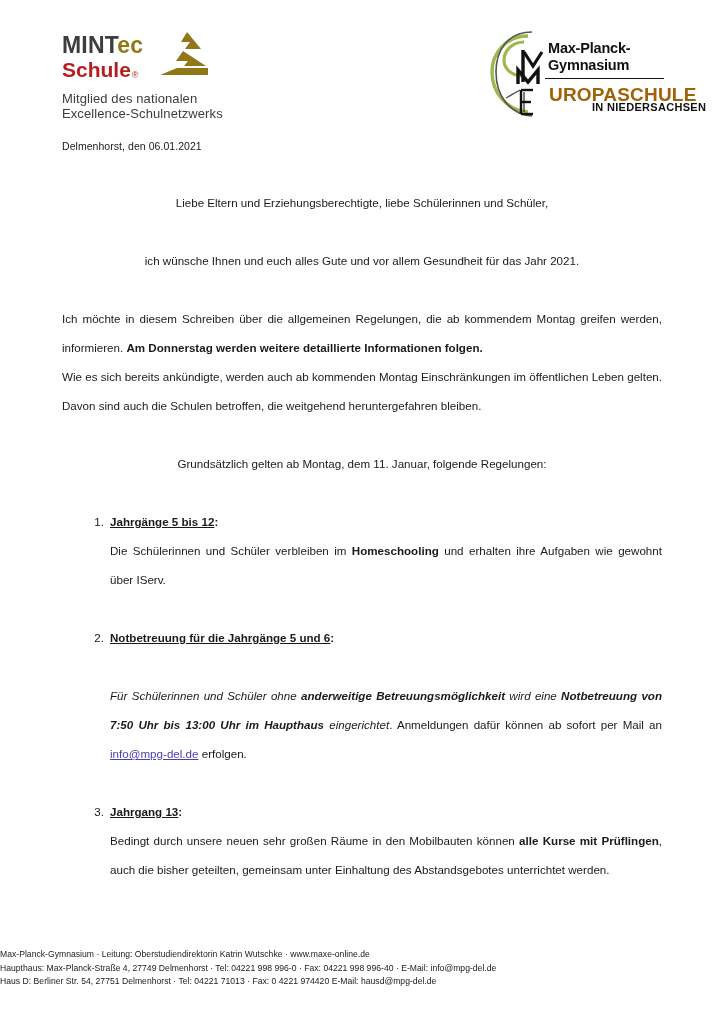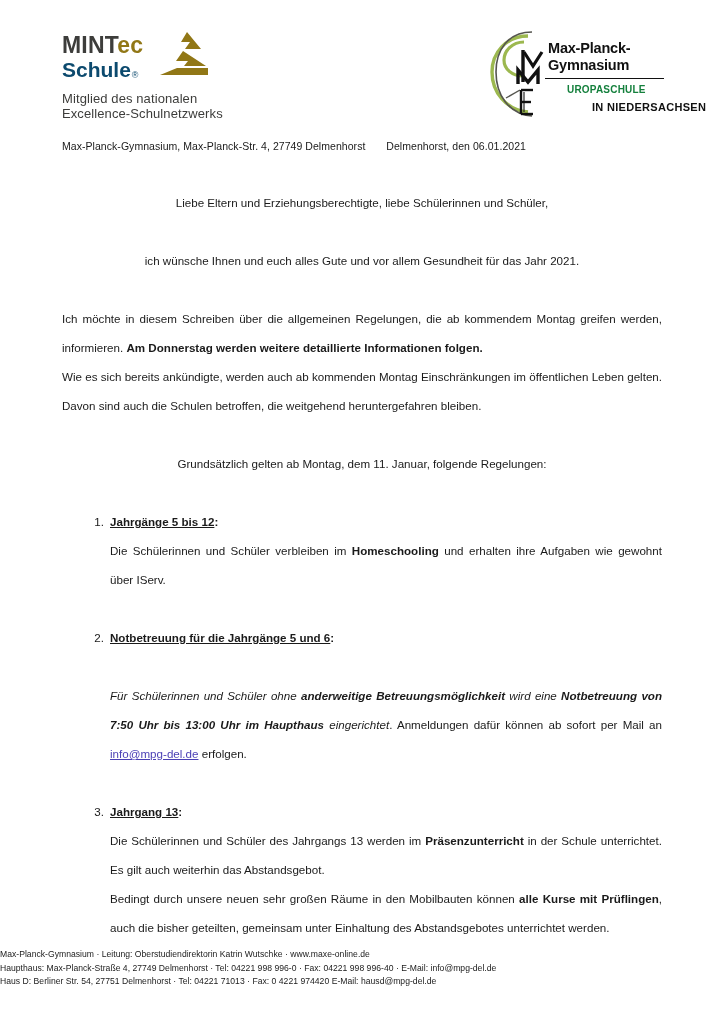--- a/index.html
+++ b/index.html
@@ -47,21 +47,21 @@
     font-weight: 700;
     letter-spacing: 0.2px;
     line-height: 25px;
     white-space: nowrap;
   }
   .mintec-mint { color: #3d3d3b; }
   .mintec-ec { color: #917716; }
   .mintec-line2 {
     font-size: 21px;
     font-weight: 700;
-    color: #0c4a6e;
+    color: #b91c1c;
     line-height: 23px;
     white-space: nowrap;
   }
   .mintec-reg {
     font-size: 9px;
     vertical-align: baseline;
     font-weight: 400;
     position: relative;
     top: 1px;
     left: 1px;
@@ -106,26 +106,25 @@
     left: 57px;
     top: 52px;
     width: 119px;
     height: 1px;
     background: #111111;
   }
   .mpg-txt2 {
     position: absolute;
     left: 61px;
     top: 58px;
-    font-size: 10px;
+    font-size: 19px;
     font-weight: 600;
-    color: #15803d;
+    color: #a16207;
     letter-spacing: 0.2px;
     white-space: nowrap;
-    margin-left: 18px;
   }
   .mpg-txt3 {
     position: absolute;
     left: 104px;
     top: 75px;
     font-size: 11px;
     font-weight: 600;
     color: #111111;
     letter-spacing: 0.3px;
     white-space: nowrap;
@@ -255,21 +254,20 @@
         <span>Max-Planck-</span><br>
         <span>Gymnasium</span>
       </div>
       <div class="mpg-rule"></div>
       <div class="mpg-txt2">UROPASCHULE</div>
       <div class="mpg-txt3">IN NIEDERSACHSEN</div>
     </div>
   </div>
 
   <div class="addressline">
-    <span>Max-Planck-Gymnasium, Max-Planck-Str. 4, 27749 Delmenhorst</span>
     <span>Delmenhorst, den 06.01.2021</span>
   </div>
 
   <div class="body">
 
     <p class="p left">Liebe Eltern und Erziehungsberechtigte, liebe Schülerinnen und Schüler,</p>
     <div class="spacer-sm"></div>
 
     <p class="p left">ich wünsche Ihnen und euch alles Gute und vor allem Gesundheit für das Jahr 2021.</p>
     <div class="spacer-sm"></div>
@@ -297,21 +295,20 @@
         <div class="olhead"><span class="u">Notbetreuung für die Jahrgänge 5 und 6</span><span>:</span></div>
         <div class="spacer-sm"></div>
         <div class="olbody"><span class="i">Für Schülerinnen und Schüler ohne </span><span class="bi">anderweitige Betreuungsmöglichkeit</span><span class="i"> wird eine </span><span class="bi">Notbetreuung von 7:50 Uhr bis 13:00 Uhr im Haupthaus</span><span class="i"> eingerichtet</span><span>. Anmeldungen dafür können ab sofort per Mail an </span><a class="mail" href="#">info@mpg-del.de</a><span> erfolgen.</span></div>
       </li>
 
       <div class="spacer-sm"></div>
 
       <li class="olitem">
         <span class="olnum">3.</span>
         <div class="olhead"><span class="u">Jahrgang 13</span><span>:</span></div>
-        <div class="olbody"><span>Die Schülerinnen und Schüler des Jahrgangs 13 werden im </span><b>Präsenzunterricht</b><span> in der Schule unterrichtet. Es gilt auch weiterhin das Abstandsgebot.</span></div>
         <div class="olbody"><span>Bedingt durch unsere neuen sehr großen Räume in den Mobilbauten können </span><b>alle Kurse mit Prüflingen</b><span>, auch die bisher geteilten, gemeinsam unter Einhaltung des Abstandsgebotes unterrichtet werden.</span></div>
       </li>
 
     </ul>
   </div>
 
   <div class="footer">
     <div>Max-Planck-Gymnasium · Leitung: Oberstudiendirektorin Katrin Wutschke · www.maxe-online.de</div>
     <div>Haupthaus: Max-Planck-Straße 4, 27749 Delmenhorst · Tel: 04221 998 996-0 · Fax: 04221 998 996-40 · E-Mail: info@mpg-del.de</div>
     <div>Haus D: Berliner Str. 54, 27751 Delmenhorst · Tel: 04221 71013 · Fax: 0 4221 974420  E-Mail: hausd@mpg-del.de</div>

